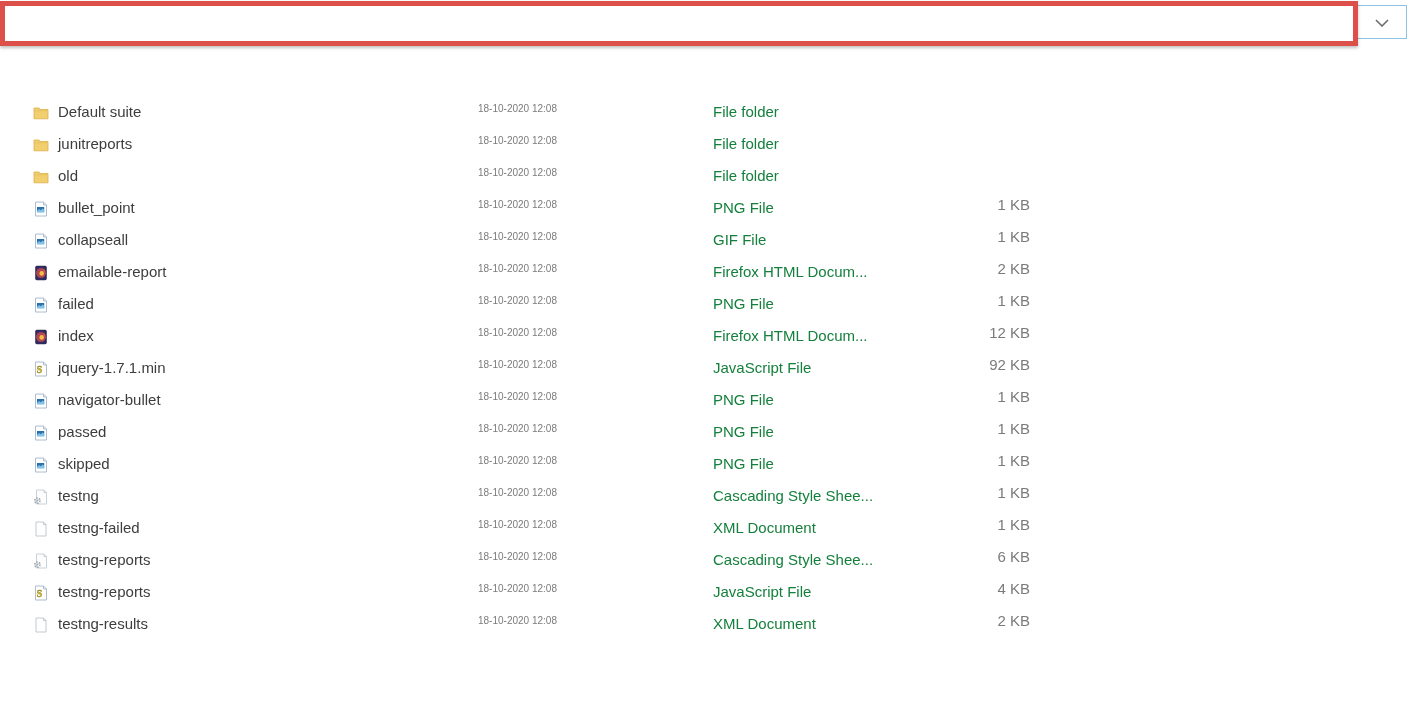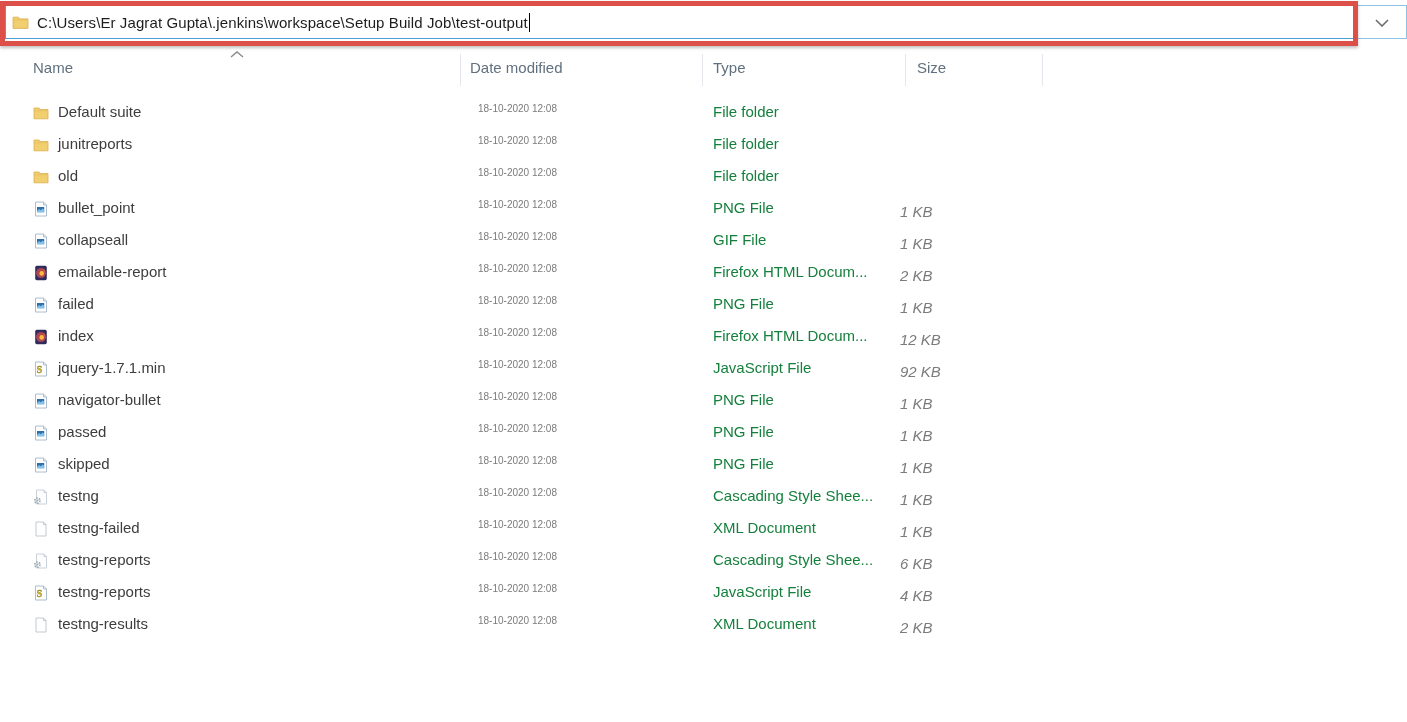--- a/index.html
+++ b/index.html
@@ -34,64 +34,39 @@
   .sort-chevron { position:absolute; left:229px; top:-5px; width:16px; height:10px; }
 
   
   .file-list { position:absolute; left:0; top:97px; width:1191px; }
   .row { position:relative; height:32px; width:1407px; cursor:default; }
   .cell-icon { position:absolute; left:33px; top:8px; width:16px; height:16px; }
   .cell-icon svg { display:block; }
   .cell-name { position:absolute; left:58px; top:6px; font-size:15px; color:#3d3d3d; white-space:nowrap; }
   .cell-date { position:absolute; left:478px; top:6px; font-size:10px; color:#7b7b7b; white-space:nowrap; }
   .cell-type { position:absolute; left:713px; top:6px; font-size:15px; color:#15803d; white-space:nowrap; }
-  .cell-size { position:absolute; left:900px; top:10px; width:130px; 
-               font-size:15px; color:#7b7b7b; white-space:nowrap;font-style:italic; }
+  .cell-size { position:absolute; left:900px; top:3px; width:130px; text-align:right;
+               font-size:15px; color:#7b7b7b; white-space:nowrap; }
 </style>
 </head>
 <body>
 
 <div id="stage">
 
-  <div class="addrbar-input">
-    <span class="addr-folder-icon">
-      <svg viewBox="0 0 16 16" width="17" height="17">
-        <path d="M1 3 h5 l1.4 1.6 H15 V13.5 H1 Z" fill="#f2cf6e" stroke="#d9ad4e" stroke-width="0.8"></path>
-        <path d="M1 5.6 H15" stroke="#e6bf5d" stroke-width="0.9" fill="none"></path>
-      </svg>
-    </span>
-    <span class="addr-path">C:\Users\Er Jagrat Gupta\.jenkins\workspace\Setup Build Job\test-output</span>
-    <span class="caret"></span>
-  </div>
 
   <div class="addrbar-dropdown">
     <span>
       <svg viewBox="0 0 14 8" width="14" height="8">
         <path d="M1 1 L7 7 L13 1" fill="none" stroke="#6d6d6d" stroke-width="1.6"></path>
       </svg>
     </span>
   </div>
 
   <div class="annotation-box"></div>
 
-  <div class="list-header">
-    <span class="sort-chevron">
-      <svg viewBox="0 0 16 9" width="16" height="9">
-        <path d="M2 7 L8 2 L14 7" fill="none" stroke="#8a8a8a" stroke-width="1.4"></path>
-      </svg>
-    </span>
-    <span class="hdr-col" style="left:33px">Name</span>
-    <span class="hdr-col" style="left:470px">Date modified</span>
-    <span class="hdr-col" style="left:713px">Type</span>
-    <span class="hdr-col" style="left:917px">Size</span>
-    <span class="hdr-sep" style="left:460px"></span>
-    <span class="hdr-sep" style="left:702px"></span>
-    <span class="hdr-sep" style="left:905px"></span>
-    <span class="hdr-sep" style="left:1042px"></span>
-  </div>
 
   <div class="file-list" id="file-list">
       <div class="row">
         <span class="cell-icon">
           <svg viewBox="0 0 16 16" width="16" height="16">
             <path d="M1 3 h5 l1.4 1.6 H15 V13.8 H1 Z" fill="#f2cf6e" stroke="#d9ad4e" stroke-width="0.8"></path>
             <path d="M1 5.8 H15" stroke="#e6bf5d" stroke-width="0.9" fill="none"></path>
           </svg>
         </span>
         <span class="cell-name">Default suite</span>

